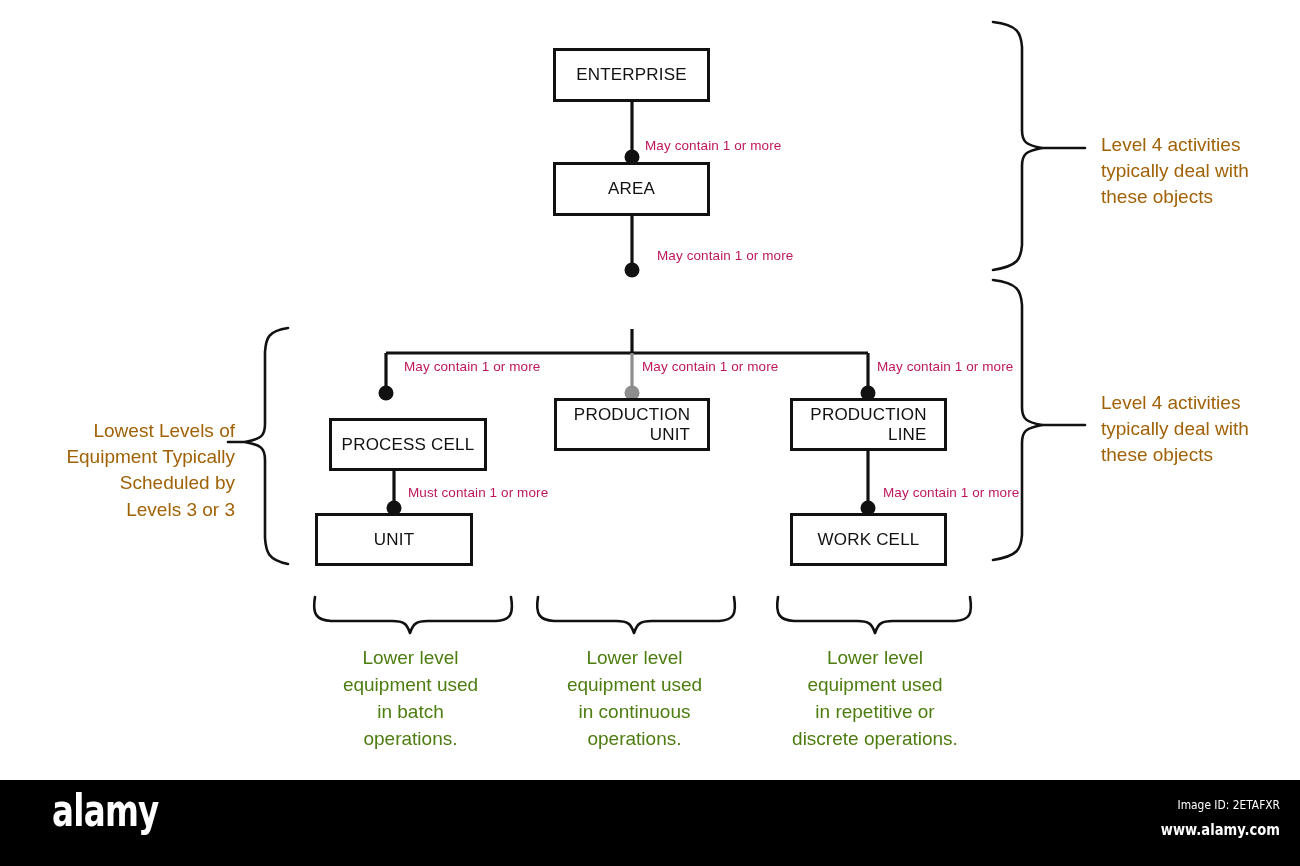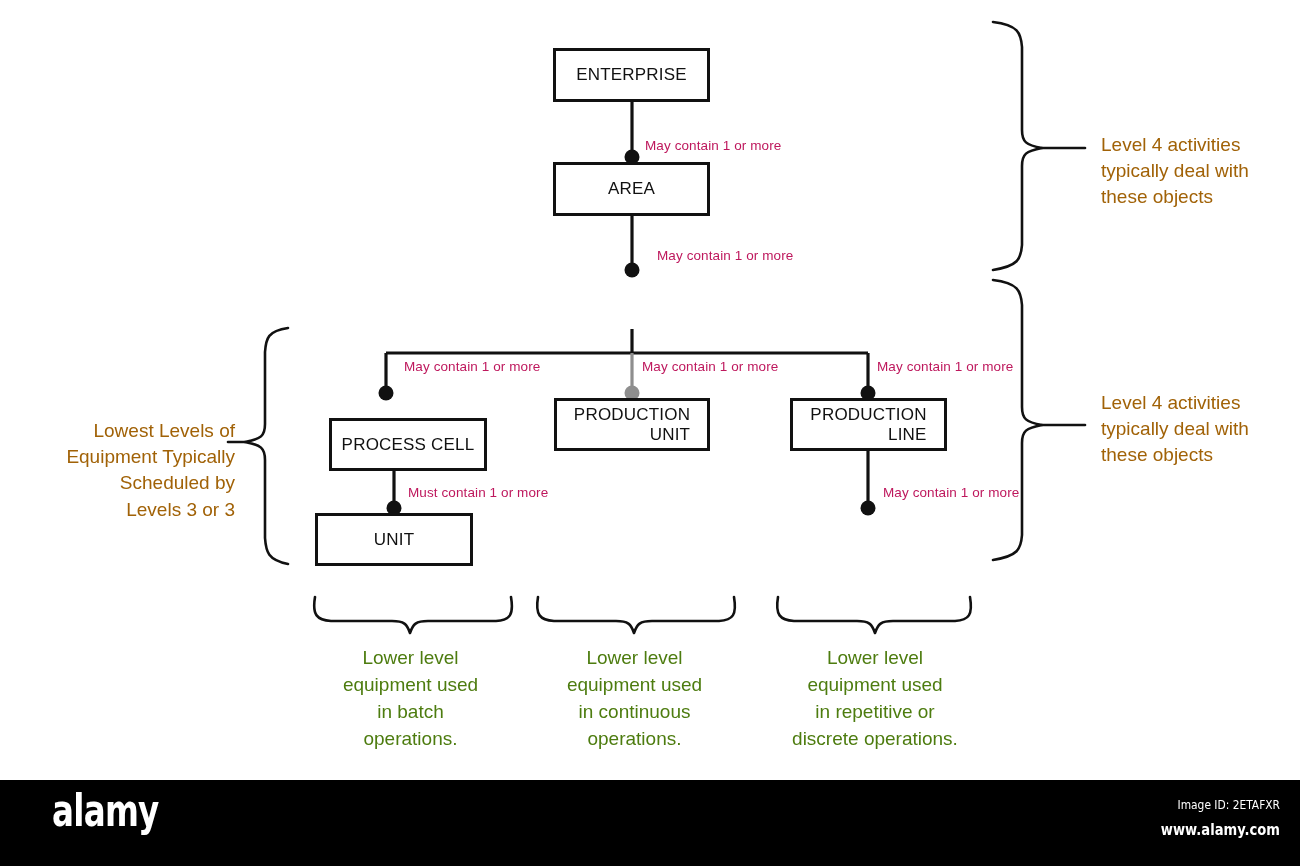--- a/index.html
+++ b/index.html
@@ -239,20 +239,23 @@
 
   <div class="node" style="left:790px; top:398px; width:157px; height:53px;">
     <span class="node-label">PRODUCTION
 LINE</span>
   </div>
 
   <div class="node" style="left:315px; top:513px; width:158px; height:53px;">
     <span class="node-label">UNIT</span>
   </div>
 
+  <div class="node" style="left:790px; top:513px; width:157px; height:53px;">
+    <span class="node-label">WORK CELL</span>
+  </div>
 
   <div class="edge-label" style="left:645px; top:138px;">May contain 1 or more</div>
 
   <div class="edge-label" style="left:657px; top:248px;">May contain 1 or more</div>
 
   <div class="edge-label" style="left:404px; top:359px;">May contain 1 or more</div>
 
   <div class="edge-label" style="left:642px; top:359px;">May contain 1 or more</div>
 
   <div class="edge-label" style="left:877px; top:359px;">May contain 1 or more</div>

